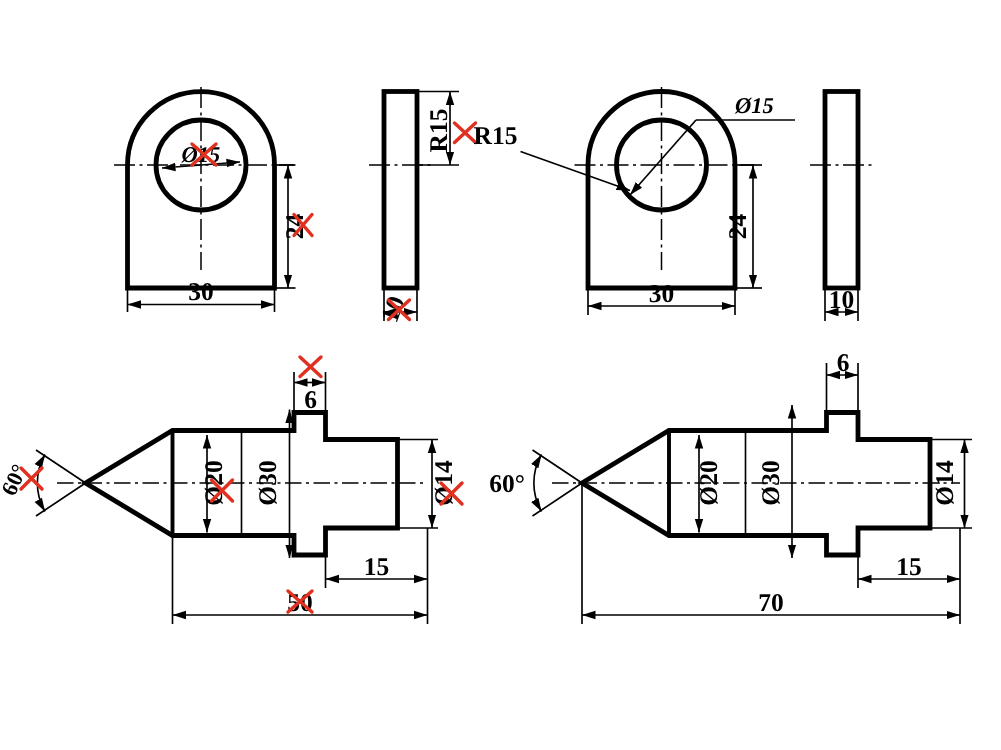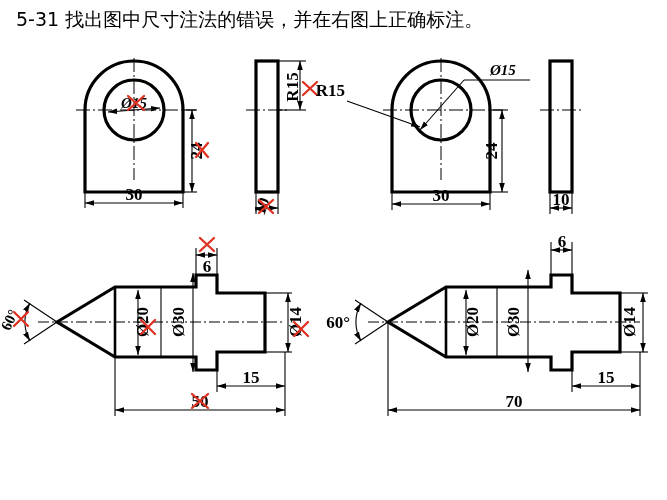--- a/index.html
+++ b/index.html
@@ -21,21 +21,20 @@
           font-size:17px;fill:#000;}
   .dimtxt.sm{font-size:15px;}
   .dimtxt.it{font-style:italic;}
   .arw{fill:#000;stroke:none;}
 </style>
 </head>
 <body>
 
 <div id="page">
 
-  <div id="title">5-31  找出图中尺寸注法的错误，并在右图上正确标注。</div>
 
   <svg width="667" height="500" viewBox="0 0 667 500">
     <defs>
       <marker id="ar" markerWidth="10" markerHeight="8" refX="9" refY="4" orient="auto" markerUnits="userSpaceOnUse">
         <path d="M0,1.2 L9,4 L0,6.8 Z" class="arw"></path>
       </marker>
       <marker id="arR" markerWidth="10" markerHeight="8" refX="1" refY="4" orient="auto" markerUnits="userSpaceOnUse">
         <path d="M10,1.2 L1,4 L10,6.8 Z" class="arw"></path>
       </marker>
     </defs>

